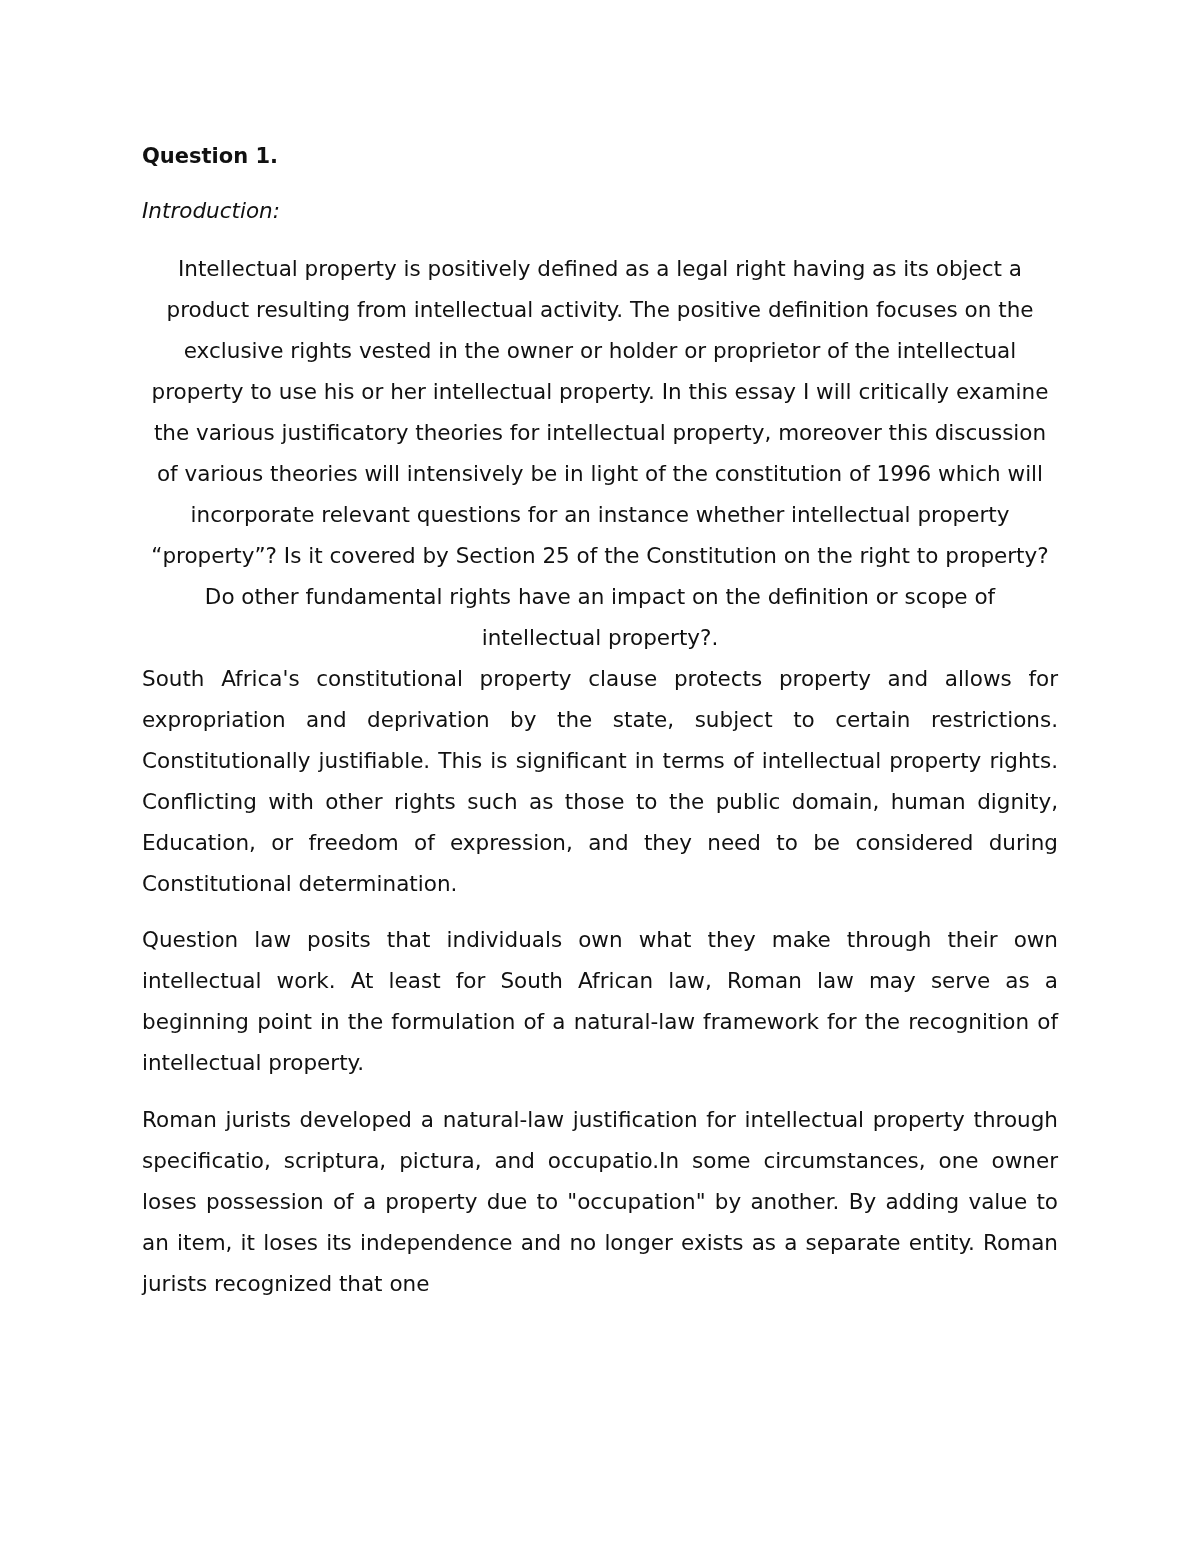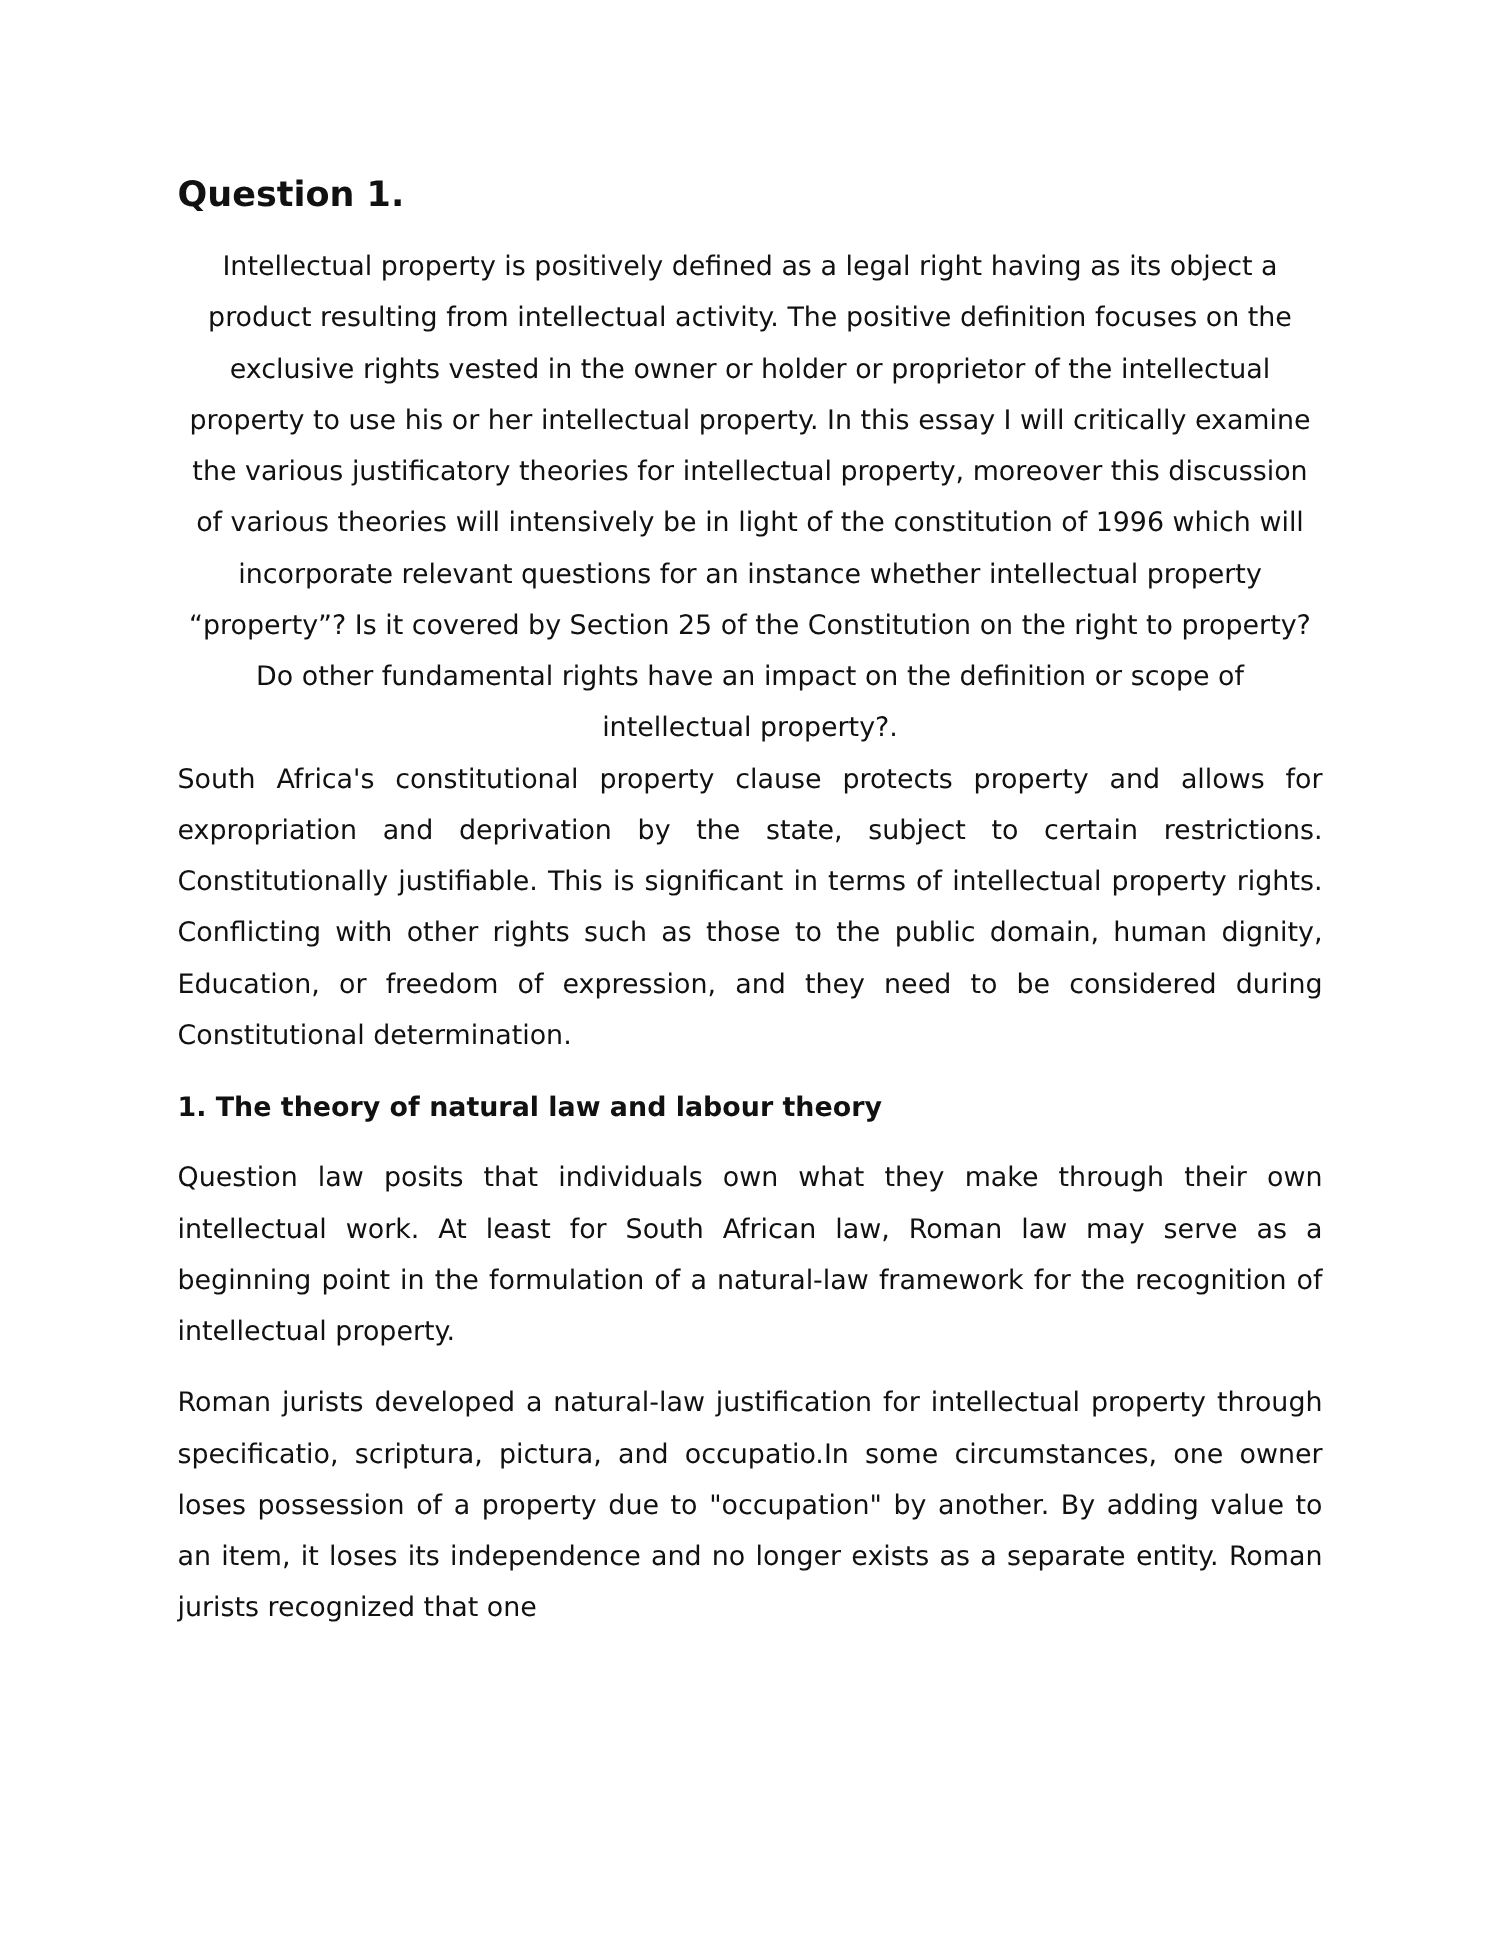--- a/index.html
+++ b/index.html
@@ -10,21 +10,21 @@
       top: 130px;
       width: 916px;
       font-family: "DejaVu Sans", sans-serif;
       color: #111111;
       font-size: 21.5px;
     }
     .heading-q {
       font-weight: bold;
       margin: 12px 0 0 0;
       line-height: 28px;
-      font-size: 28px;
+      font-size: 21px;
     }
     .intro-label {
       font-style: italic;
       margin: 27px 0 0 0;
       line-height: 28px;
     }
     p {
       margin: 0;
       line-height: 41px;
     }
@@ -36,18 +36,18 @@
       line-height: 41px;
     }
     .p3 { margin-top: 15px; text-align: justify; }
     .p4 { margin-top: 16px; text-align: justify; }
   </style>
 </head>
 <body>
 
 <div class="page">
   <div class="heading-q">Question 1.</div>
+  <div class="intro-label">Introduction:</div>
   <p class="p1">Intellectual property is positively defined as a legal right having as its object a product resulting from intellectual activity. The positive definition focuses on the exclusive rights vested in the owner or holder or proprietor of the intellectual property to use his or her intellectual property. In this essay I will critically examine the various justificatory theories for intellectual property, moreover this discussion of various theories will intensively be in light of the constitution of 1996 which will incorporate relevant questions for an instance whether intellectual property “property”? Is it covered by Section 25 of the Constitution on the right to property? Do other fundamental rights have an impact on the definition or scope of intellectual property?.</p>
   <p class="p2">South Africa's constitutional property clause protects property and allows for expropriation and deprivation by the state, subject to certain restrictions. Constitutionally justifiable. This is significant in terms of intellectual property rights. Conflicting with other rights such as those to the public domain, human dignity, Education, or freedom of expression, and they need to be considered during Constitutional determination.</p>
-  <div class="section-head">1. The theory of natural law and labour theory</div>
   <p class="p3">Question law posits that individuals own what they make through their own intellectual work. At least for South African law, Roman law may serve as a beginning point in the formulation of a natural-law framework for the recognition of intellectual property.</p>
   <p class="p4">Roman jurists developed a natural-law justification for intellectual property through specificatio, scriptura, pictura, and occupatio.In some circumstances, one owner loses possession of a property due to "occupation" by another.  By adding value to an item, it loses its independence and no longer exists as a separate entity. Roman jurists recognized that one</p>
 </div>
 
 </body></html>

